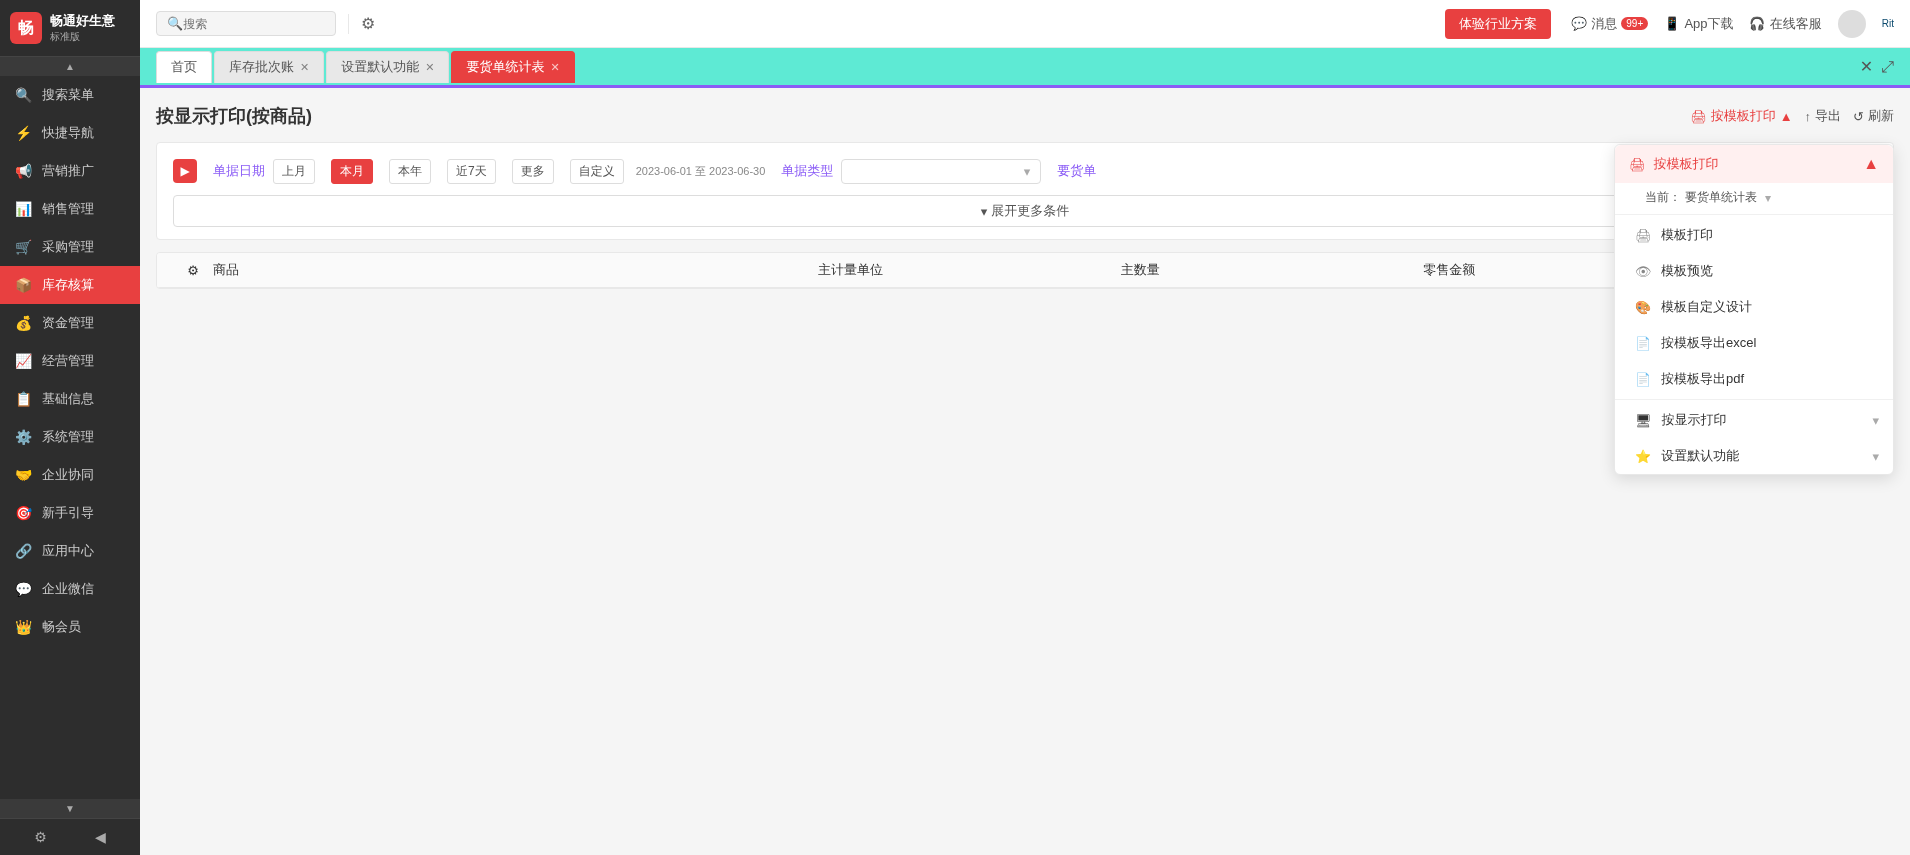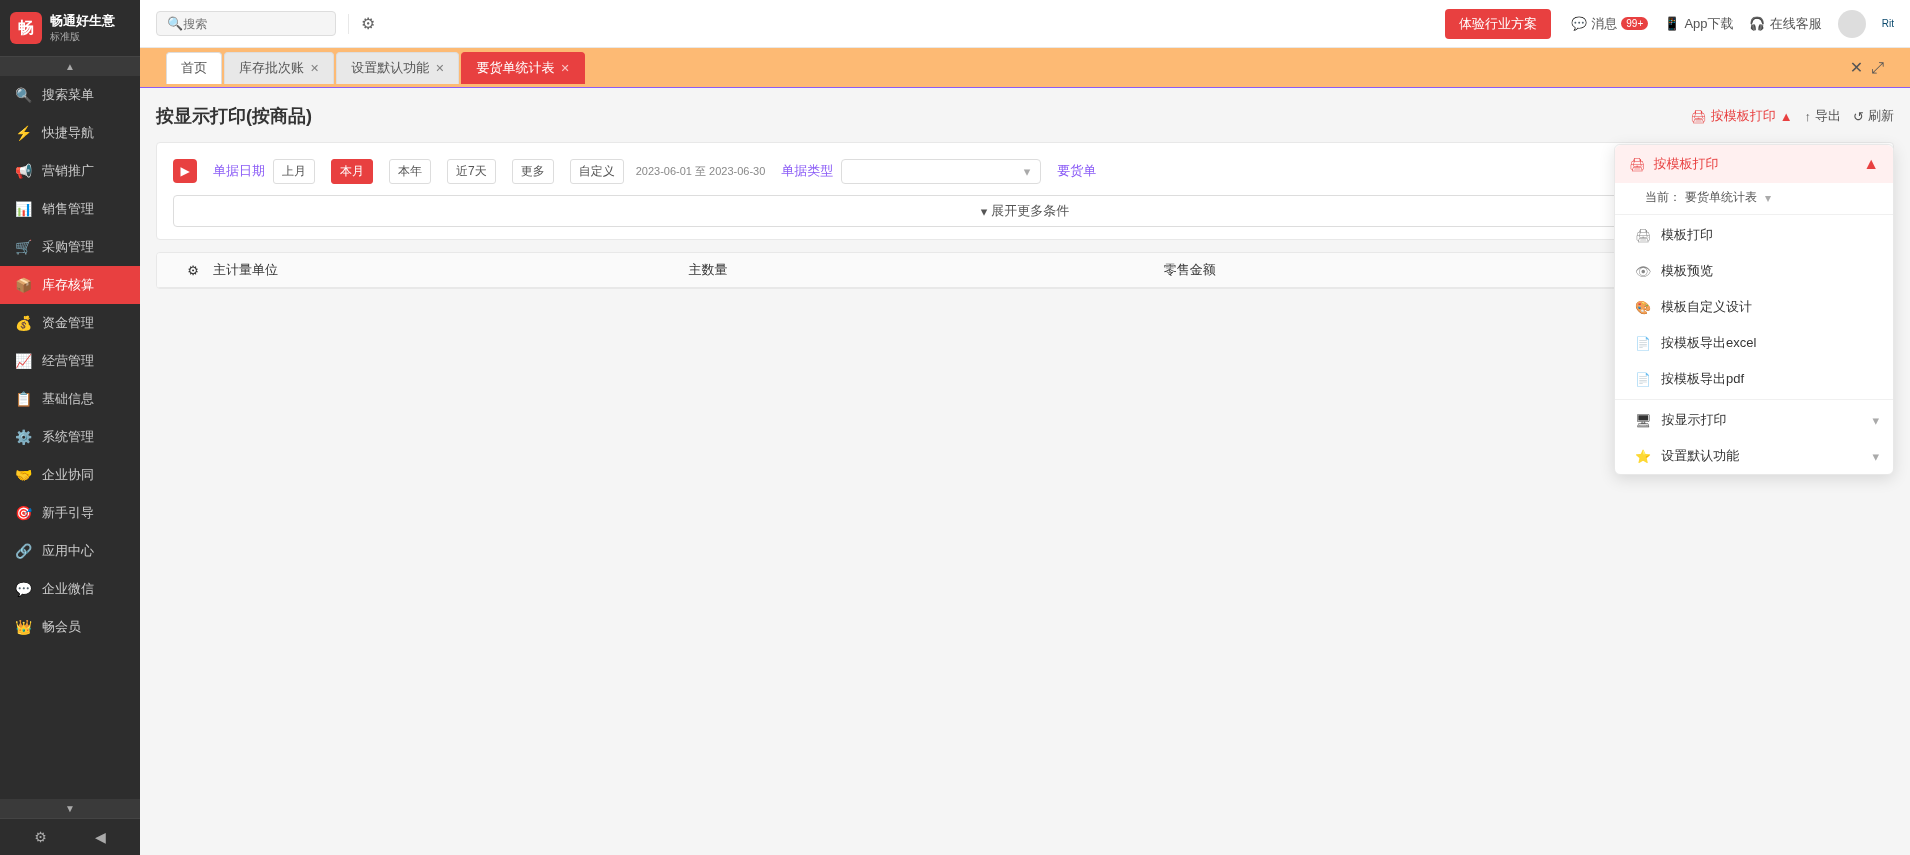--- a/index.html
+++ b/index.html
@@ -148,26 +148,26 @@
     .avatar {
       width: 28px;
       height: 28px;
       background: #ddd;
       border-radius: 50%;
     }
     .username { color: #0c4a6e; font-size: 10px; }
 
     
     .tabbar {
-      background: #fdba74;
-      display: flex;
-      align-items: center;
-      padding: 0 26px;
+      background: #5eead4;
+      display: flex;
+      align-items: center;
+      padding: 0 16px;
       height: 40px;
-      border-bottom: 1px solid #8b5cf6;
+      border-bottom: 3px solid #8b5cf6;
       flex-shrink: 0;
       gap: 2px;
     }
     .tab {
       display: flex;
       align-items: center;
       padding: 6px 14px;
       font-size: 13px;
       cursor: pointer;
       color: #555;
@@ -645,20 +645,21 @@
         <div class="filter-more">
           <span class="icon">▾</span>
           <span>展开更多条件</span>
         </div>
       </div>
     </div>
 
     <div class="table-wrapper">
       <div class="table-header">
         <div class="table-col col-settings">⚙</div>
+        <div class="table-col col-product">商品</div>
         <div class="table-col col-unit">主计量单位</div>
         <div class="table-col col-qty">主数量</div>
         <div class="table-col col-amount">零售金额</div>
       </div>
 
     </div>
 
     <div class="dropdown-menu">
       <div class="dropdown-header">
         <div class="dropdown-header-left">

